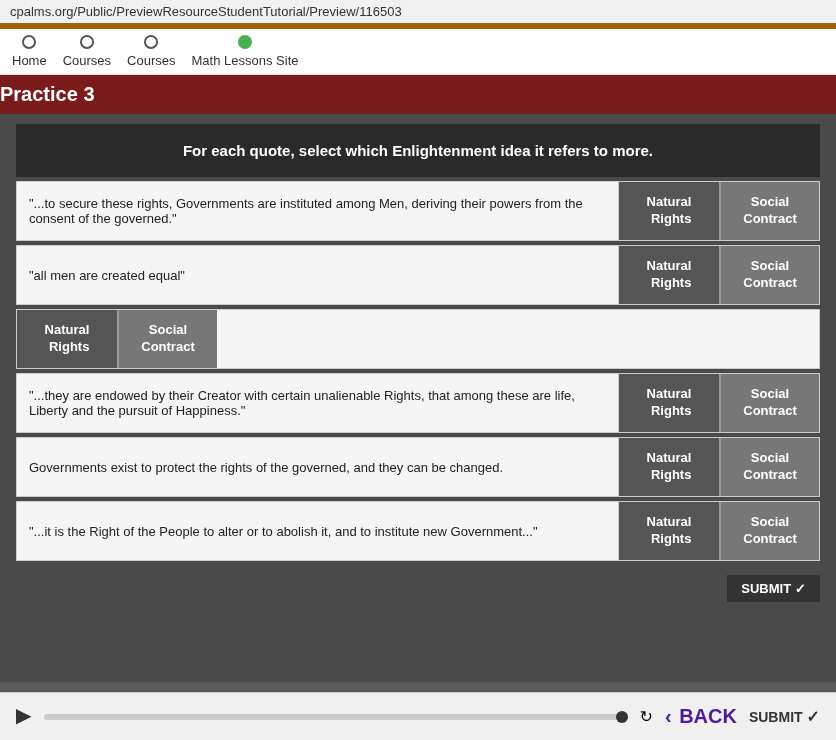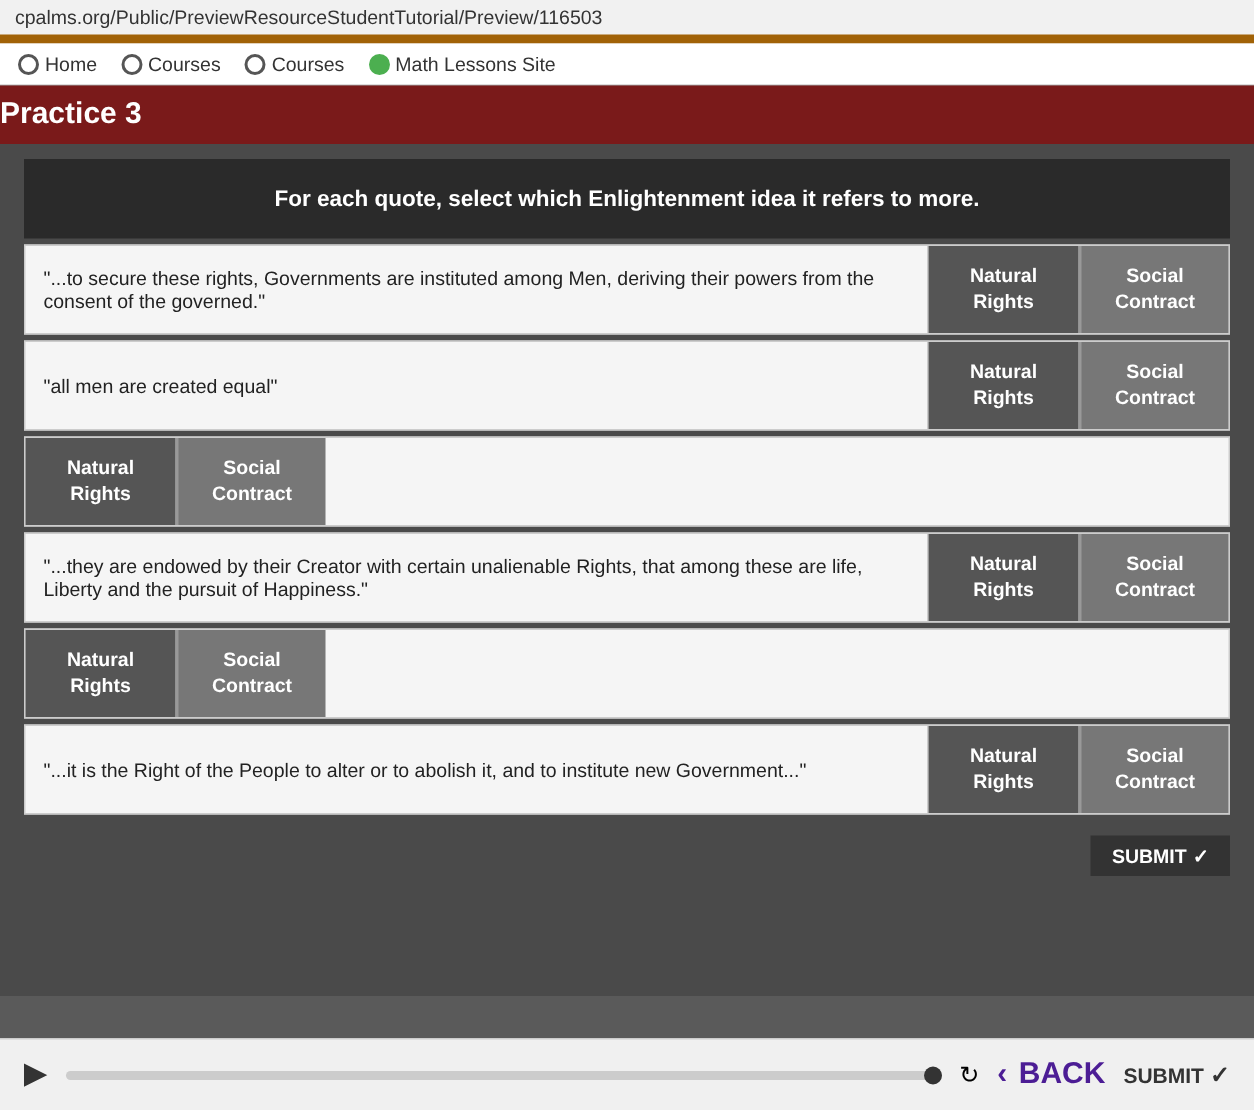--- a/index.html
+++ b/index.html
@@ -29,20 +29,21 @@
       gap: 16px;
       border-bottom: 1px solid #ddd;
     }
     .nav-item {
       display: flex;
       align-items: center;
       gap: 4px;
       font-size: 13px;
       color: #333;
       cursor: pointer;
+      flex-direction: column;
     }
     .nav-icon {
       width: 14px;
       height: 14px;
       border: 2px solid #555;
       border-radius: 50%;
       display: inline-block;
       flex-shrink: 0;
     }
     .nav-icon.green { border-color: #4caf50; background: #4caf50; }
@@ -116,20 +117,21 @@
       font-weight: bold;
       cursor: pointer;
       border: none;
       padding: 8px 6px;
       line-height: 1.3;
     }
 
     .btn-natural {
       background: #555;
       color: #fff;
+      text-align: right;
     }
 
     .btn-social {
       background: #777;
       color: #fff;
       border-left: 2px solid #999;
     }
     .submit-inner-btn {
       background: #333;
       color: #fff;
@@ -283,20 +285,23 @@
       <div class="quiz-quote">
         <span>"...they are endowed by their Creator with certain unalienable Rights, that among these are life, Liberty and the pursuit of Happiness."</span>
       </div>
       <div class="quiz-buttons">
         <button class="btn-natural">Natural<br>Rights</button>
         <button class="btn-social">Social<br>Contract</button>
       </div>
     </div>
 
     <div class="quiz-row">
+      <div class="quiz-quote">
+        <span>Governments exist to protect the rights of the governed, and they can be changed.</span>
+      </div>
       <div class="quiz-buttons">
         <button class="btn-natural">Natural<br>Rights</button>
         <button class="btn-social">Social<br>Contract</button>
       </div>
     </div>
 
     <div class="quiz-row">
       <div class="quiz-quote">
         <span>"...it is the Right of the People to alter or to abolish it, and to institute new Government..."</span>
       </div>

